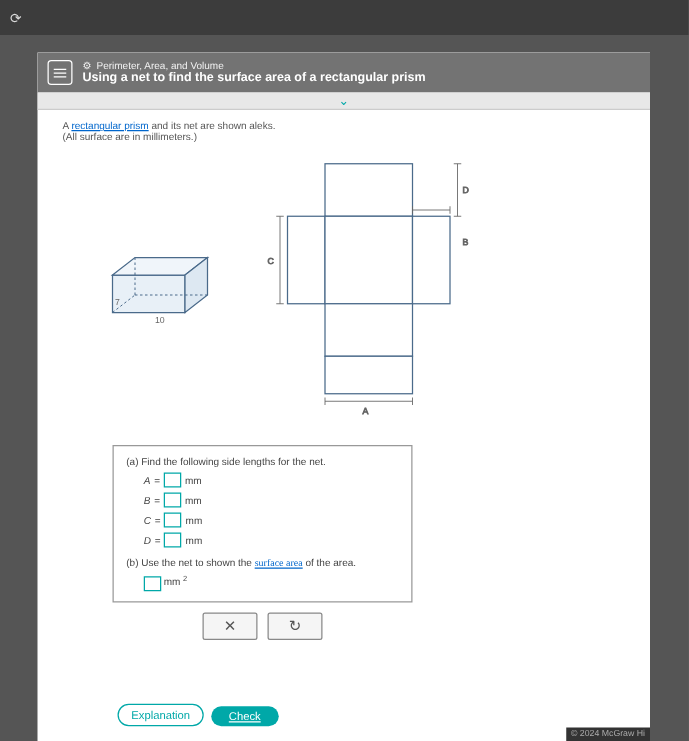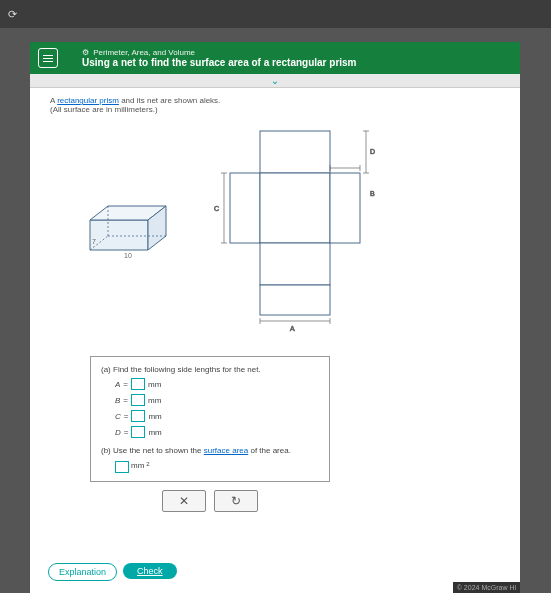--- a/index.html
+++ b/index.html
@@ -1,44 +1,44 @@
 <!DOCTYPE html>
 <html><head>
 <meta charset="utf-8">
 <style>
 * { box-sizing: border-box; margin: 0; padding: 0; }
 body { font-family: Arial, sans-serif; background: #2a2a2a; width: 551px; height: 593px; overflow: hidden; font-size: 10px; }
 .browser-bar { background: #3c3c3c; height: 28px; display: flex; align-items: center; padding: 0 8px; color: #ddd; font-size: 11px; }
 .browser-bar .reload { margin-right: 6px; }
 .content-bg { background: #555; height: calc(593px - 28px); padding: 14px 0 0 30px; position: relative; }
 .white-page { background: #fff; width: 490px; height: 100%; position: relative; overflow: hidden; }
-.header { background: #15803d; color: #fff; padding: 6px 8px; display: flex; align-items: flex-start; gap: 16px; }
+.header { background: #737373; color: #fff; padding: 6px 8px; display: flex; align-items: flex-start; }
 .hamburger { width: 20px; height: 20px; border: 1px solid #fff; border-radius: 3px; display: flex; flex-direction: column; justify-content: center; align-items: center; gap: 2px; margin-right: 8px; cursor: pointer; }
 .hamburger div { width: 10px; height: 1px; background: #fff; }
 .header-text .crumb { font-size: 8px; opacity: 0.9; }
 .header-text .title { font-size: 10px; font-weight: bold; }
 .gear { margin-right: 4px; }
 .dropdown-toggle { background: #e8e8e8; height: 14px; display: flex; align-items: center; justify-content: center; color: #00a8a8; font-size: 10px; cursor: pointer; border-bottom: 1px solid #ccc; }
 .main { padding: 8px 20px; color: #555; font-size: 8px; }
 .intro .link { color: #0066cc; text-decoration: underline; cursor: pointer; }
 .diagrams { display: flex; align-items: center; margin: 12px 0 16px 40px; gap: 20px; }
 .prism { position: relative; width: 80px; height: 50px; }
 .prism svg { overflow: visible; }
 .net { position: relative; }
 .net svg { overflow: visible; }
 .question-box { border: 1px solid #999; padding: 8px 10px; width: 240px; margin-left: 40px; font-size: 8px; color: #444; margin-top: 28px; }
 .question-box .row { margin: 4px 0 4px 14px; display: flex; align-items: center; gap: 3px; }
 .input-box { width: 14px; height: 12px; border: 1px solid #00a8a8; background: #fff; display: inline-block; }
 .part-b { margin-top: 8px; }
-.part-b .link { color: #0066cc; text-decoration: underline; cursor: pointer; }
+.part-b .link { color: #0066cc; text-decoration: underline; cursor: pointer; font-family: Liberation Serif, serif; }
 .sa-row { margin: 6px 0 0 14px; display: flex; align-items: flex-start; gap: 2px; }
 .sup { font-size: 6px; vertical-align: super; }
 .action-buttons { display: flex; gap: 8px; justify-content: center; margin: 8px 0 0 40px; width: 240px; }
 .action-btn { width: 44px; height: 22px; border: 1px solid #888; background: #f5f5f5; border-radius: 2px; display: flex; align-items: center; justify-content: center; cursor: pointer; font-size: 12px; color: #555; }
-.bottom-bar { display: flex; align-items: flex-start; gap: 6px; padding: 6px 18px; position: absolute; bottom: 6px; }
+.bottom-bar { display: flex; align-items: flex-end; gap: 6px; padding: 6px 18px; position: absolute; bottom: 6px; margin-left: 46px; }
 .explanation-btn { border: 1px solid #00a8a8; color: #00a8a8; background: #fff; border-radius: 12px; padding: 3px 10px; font-size: 9px; cursor: pointer; }
 .check-btn { background: #00a8a8; color: #fff; border-radius: 12px; padding: 3px 14px; font-size: 9px; cursor: pointer; border: none; text-decoration: underline; }
 .copyright { position: absolute; right: 0; bottom: 0; background: #333; color: #aaa; font-size: 7px; padding: 2px 4px; }
 .dim-label { font-size: 7px; fill: #666; }
 </style>
 </head>
 <body>
 
 <div class="browser-bar">
   <span class="reload">⟳</span>

